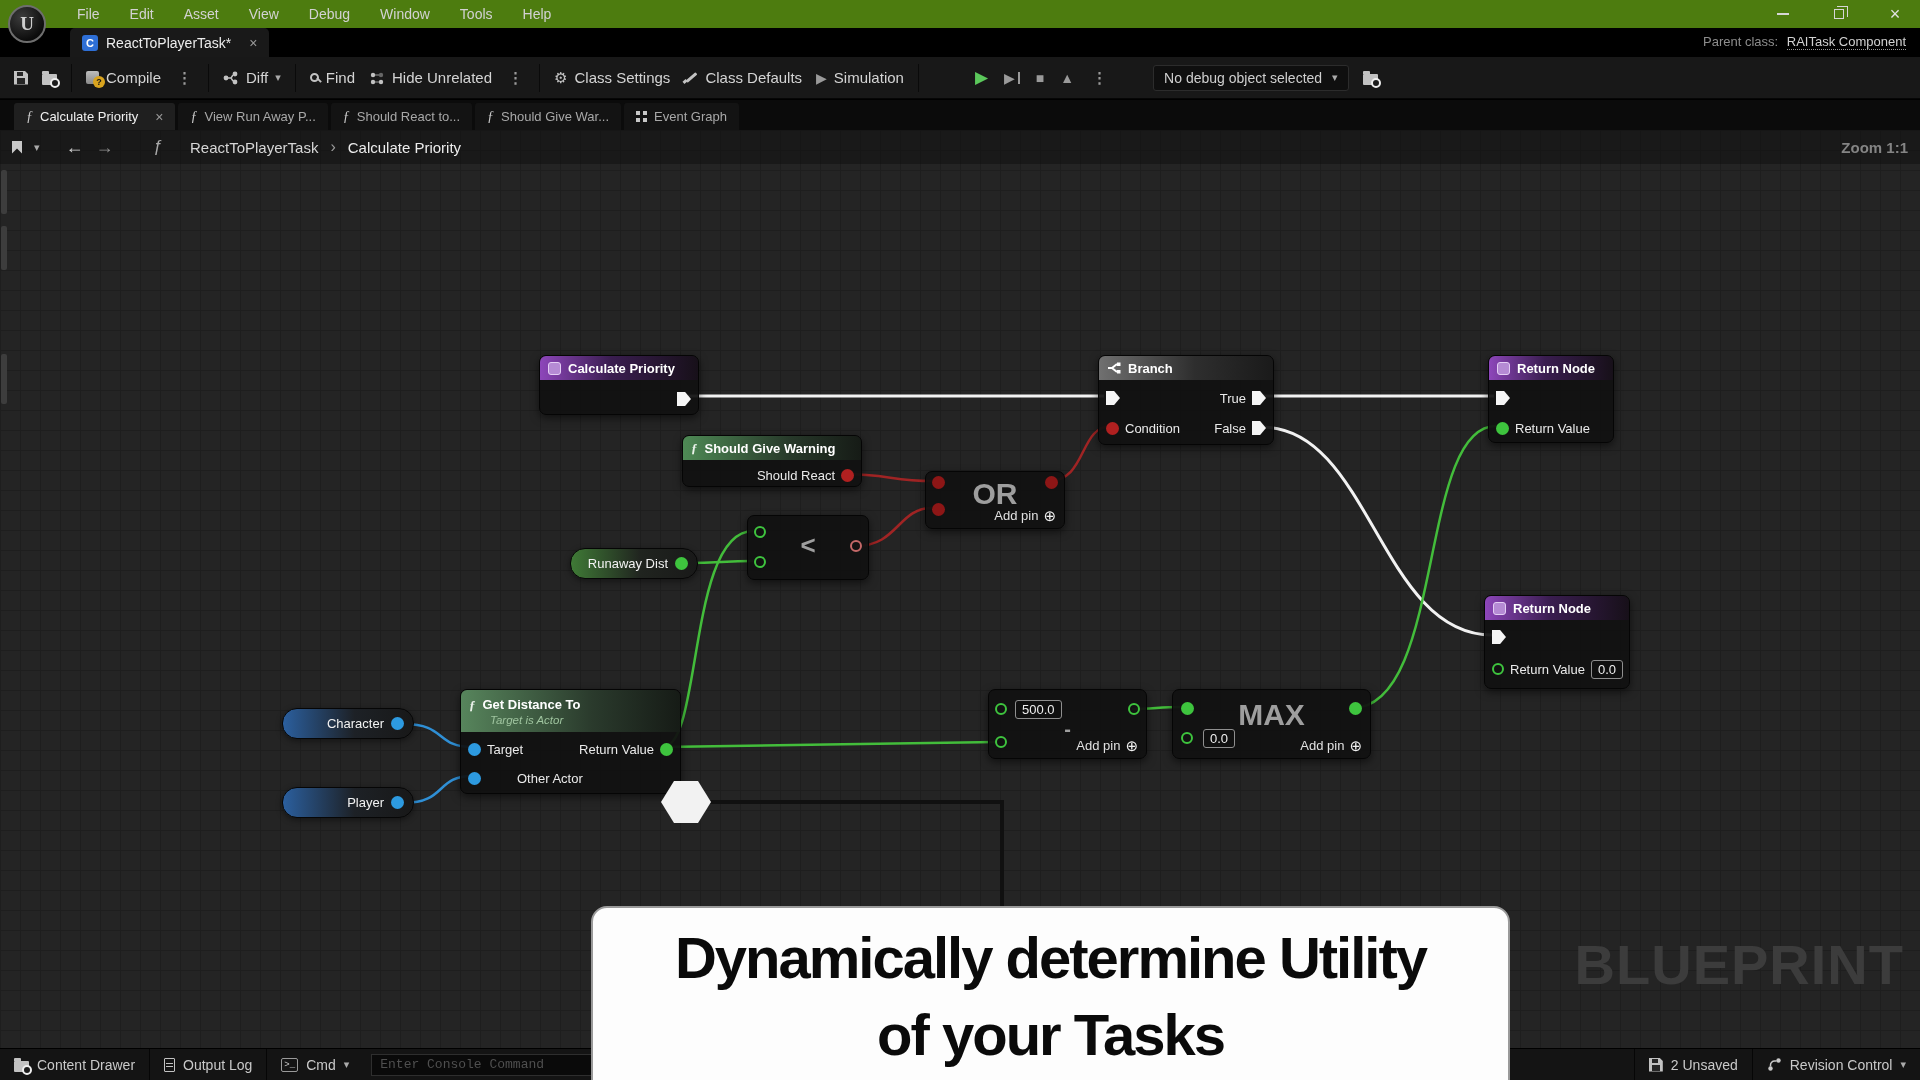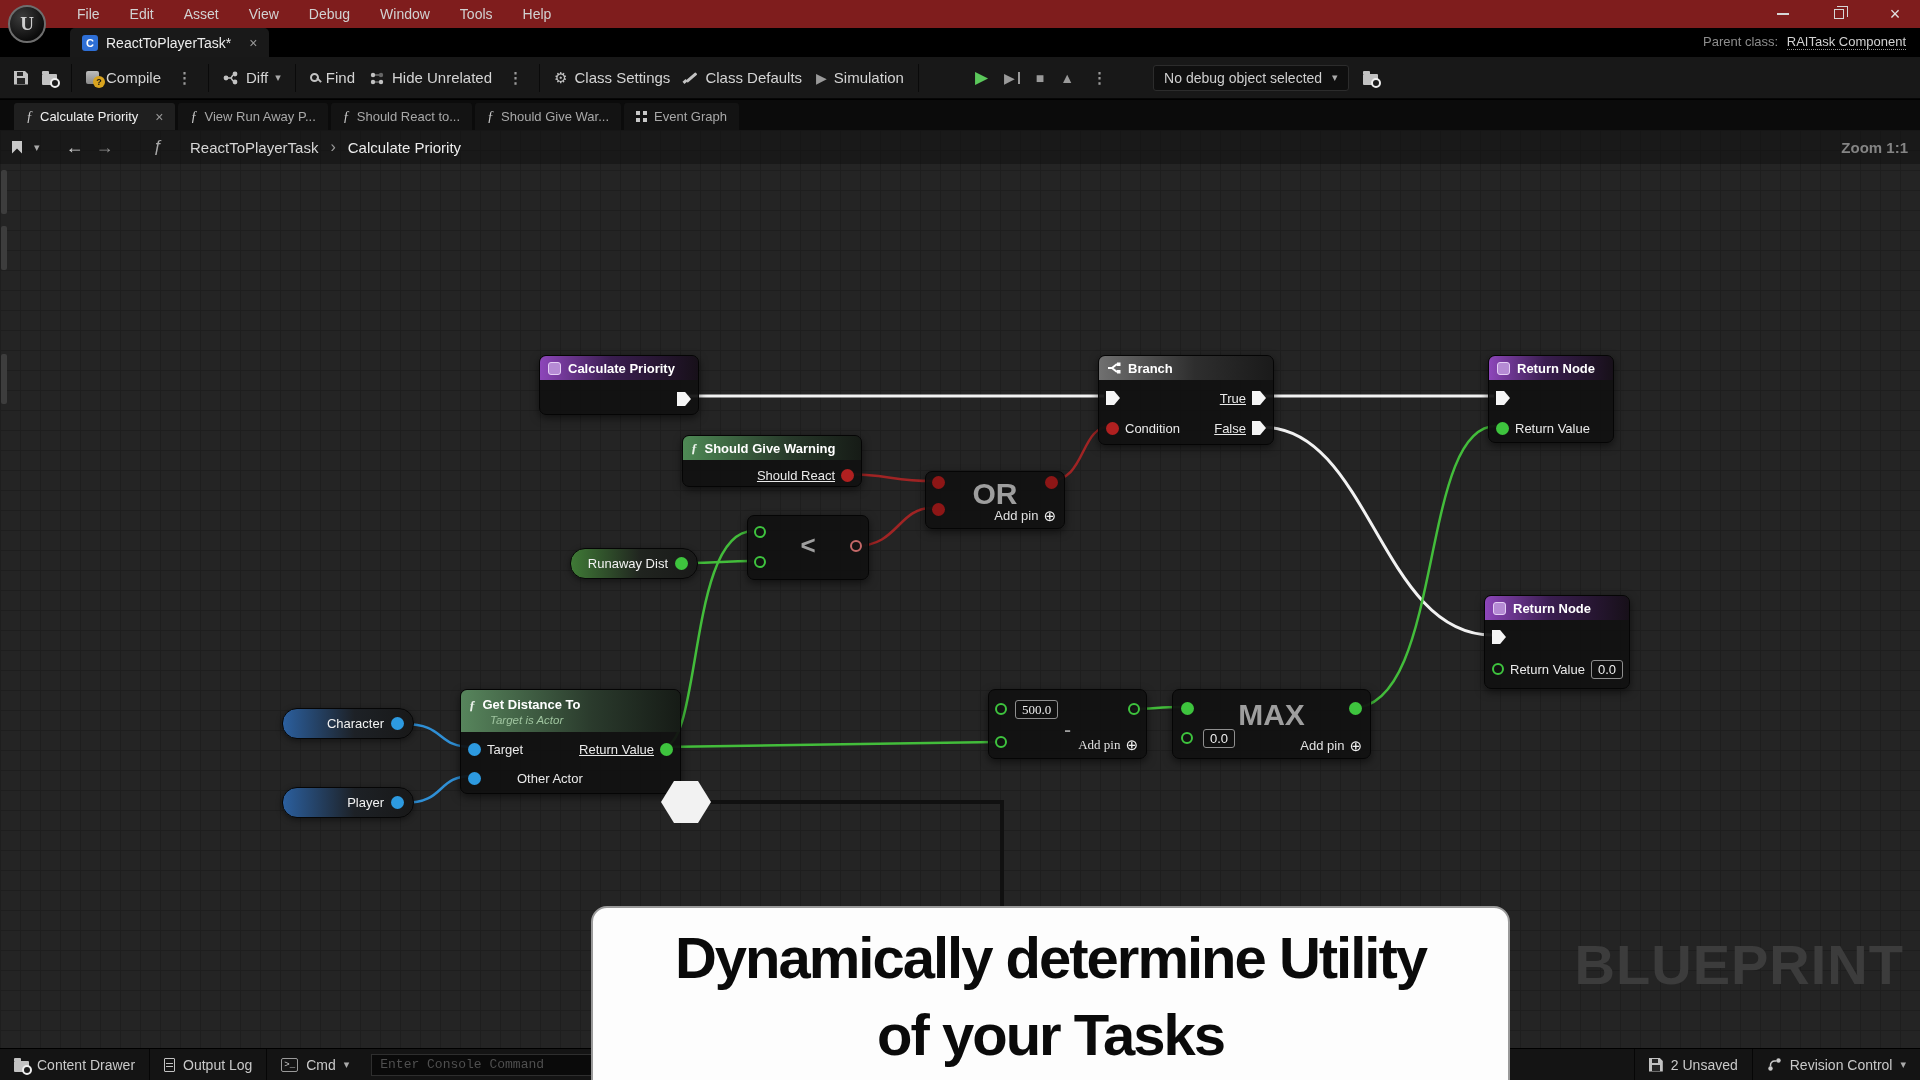--- a/index.html
+++ b/index.html
@@ -1,21 +1,21 @@
 <!DOCTYPE html>
 <html><head>
 <meta charset="utf-8">
 <style>
   * { margin:0; padding:0; box-sizing:border-box; }
   html,body { background:#000; }
   #app { position:relative; width:1920px; height:1080px; overflow:hidden;
          background:#000; font-family:"Liberation Sans", sans-serif; color:#d2d2d2; }
 
   
-  .titlebar { position:absolute; top:0; left:0; right:0; height:28px; background:#7f1d1d; z-index:5; }
+  .titlebar { position:absolute; top:0; left:0; right:0; height:28px; background:#4d7c0f; z-index:5; }
   .ue-logo { position:absolute; left:8px; top:5px; width:38px; height:38px; border-radius:50%;
              background:radial-gradient(circle at 35% 30%, #3c3c3c, #0c0c0c 72%);
              border:2px solid #6e6e6e; z-index:6; display:flex; align-items:center; justify-content:center;
              color:#cfcfcf; font-family:"Liberation Serif", serif; font-weight:bold; font-size:19px; }
   .menu { position:absolute; left:62px; top:0; display:flex; }
   .menu-item { padding:6px 15px; font-size:14px; color:#d2d2d2; cursor:default; }
   .win-controls { position:absolute; right:10px; top:4px; display:flex; gap:26px; align-items:center; z-index:6; }
   .win-btn { width:30px; height:20px; display:flex; align-items:center; justify-content:center; color:#dcdcdc; }
   .i-min { width:12px; height:2px; background:#d6d6d6; }
   .i-restore { width:10px; height:10px; border:1.5px solid #d6d6d6; position:relative; }
@@ -116,21 +116,21 @@
   .hdr-purple { background:linear-gradient(90deg, #8d46ba 0%, #3a1d50 45%, #171019 100%); }
   .hdr-green  { background:linear-gradient(90deg, #4e8a55 0%, #27392a 60%, #161b16 100%); }
   .hdr-green2 { height:42px; flex-direction:column; align-items:flex-start; justify-content:center; gap:1px;
                 background:linear-gradient(90deg, #57855c 0%, #2a3a2c 60%, #161b16 100%); }
   .hdr-gray   { background:linear-gradient(90deg, #707070 0%, #2e2e2e 55%, #1a1a1a 100%); }
   .hrow { display:flex; align-items:center; gap:7px; }
   .subt { font-size:11.5px; font-style:italic; font-weight:normal; color:#9fc49f; padding-left:21px; }
   .hicon-event { width:13px; height:13px; border-radius:3px; background:#b58ad4; border:1.5px solid #e3cdf4; }
 
   .prow { position:absolute; display:flex; align-items:center; gap:6px; height:18px; font-size:13px; color:#eaeaea; white-space:nowrap; }
-  .prow.l { left:7px; } .prow.r { right:7px;text-decoration:underline; }
+  .prow.l { left:7px; } .prow.r { right:7px; }
   .pin { width:13px; height:13px; border-radius:50%; flex:none; }
   .pin.red-f { background:#b02020; } .pin.red-d { background:#8d1616; }
   .pin.green-f { background:#3ec43e; }
   .pin.green-h { width:12px; height:12px; background:transparent; border:2.5px solid #3ec43e; }
   .pin.red-h { width:12px; height:12px; background:transparent; border:2.5px solid #c46868; }
   .pin.blue-f { background:#2d9ae0; }
   .pin.exec { width:14px; height:14px; border-radius:0; background:#f5f5f5;
               clip-path:polygon(0 0, 58% 0, 100% 50%, 58% 100%, 0 100%); }
   .valbox { border:1px solid #8f8f8f; border-radius:3px; background:#101010; color:#eee; font-size:13px;
             padding:0 6px; height:19px; line-height:18px; }
@@ -437,21 +437,21 @@
       </div>
   </div>
 
   <div class="node" style="left:747px;top:515px;width:122px;height:65px;">
     <span class="pin green-h" style="position:absolute;left:6px;top:10px;"></span>
     <span class="pin green-h" style="position:absolute;left:6px;top:40px;"></span>
     <span class="pin red-h" style="position:absolute;right:6px;top:24px;"></span>
     <div class="bigop" style="top:14px;font-size:26px;">&lt;</div>
   </div>
 
-  <div class="node" style="left:988px;top:689px;width:159px;height:70px;font-family:Liberation Serif, serif;">
+  <div class="node" style="left:988px;top:689px;width:159px;height:70px;">
     <span class="pin green-h" style="position:absolute;left:6px;top:13px;"></span>
     <span class="valbox" style="position:absolute;left:26px;top:10px;">500.0</span>
     <span class="pin green-h" style="position:absolute;right:6px;top:13px;"></span>
     <span class="pin green-h" style="position:absolute;left:6px;top:46px;"></span>
     <div class="bigop" style="top:28px;font-size:20px;">-</div>
     <div class="addpin">
         <span>Add pin</span>
         <span class="g">⊕</span>
       </div>
   </div>

